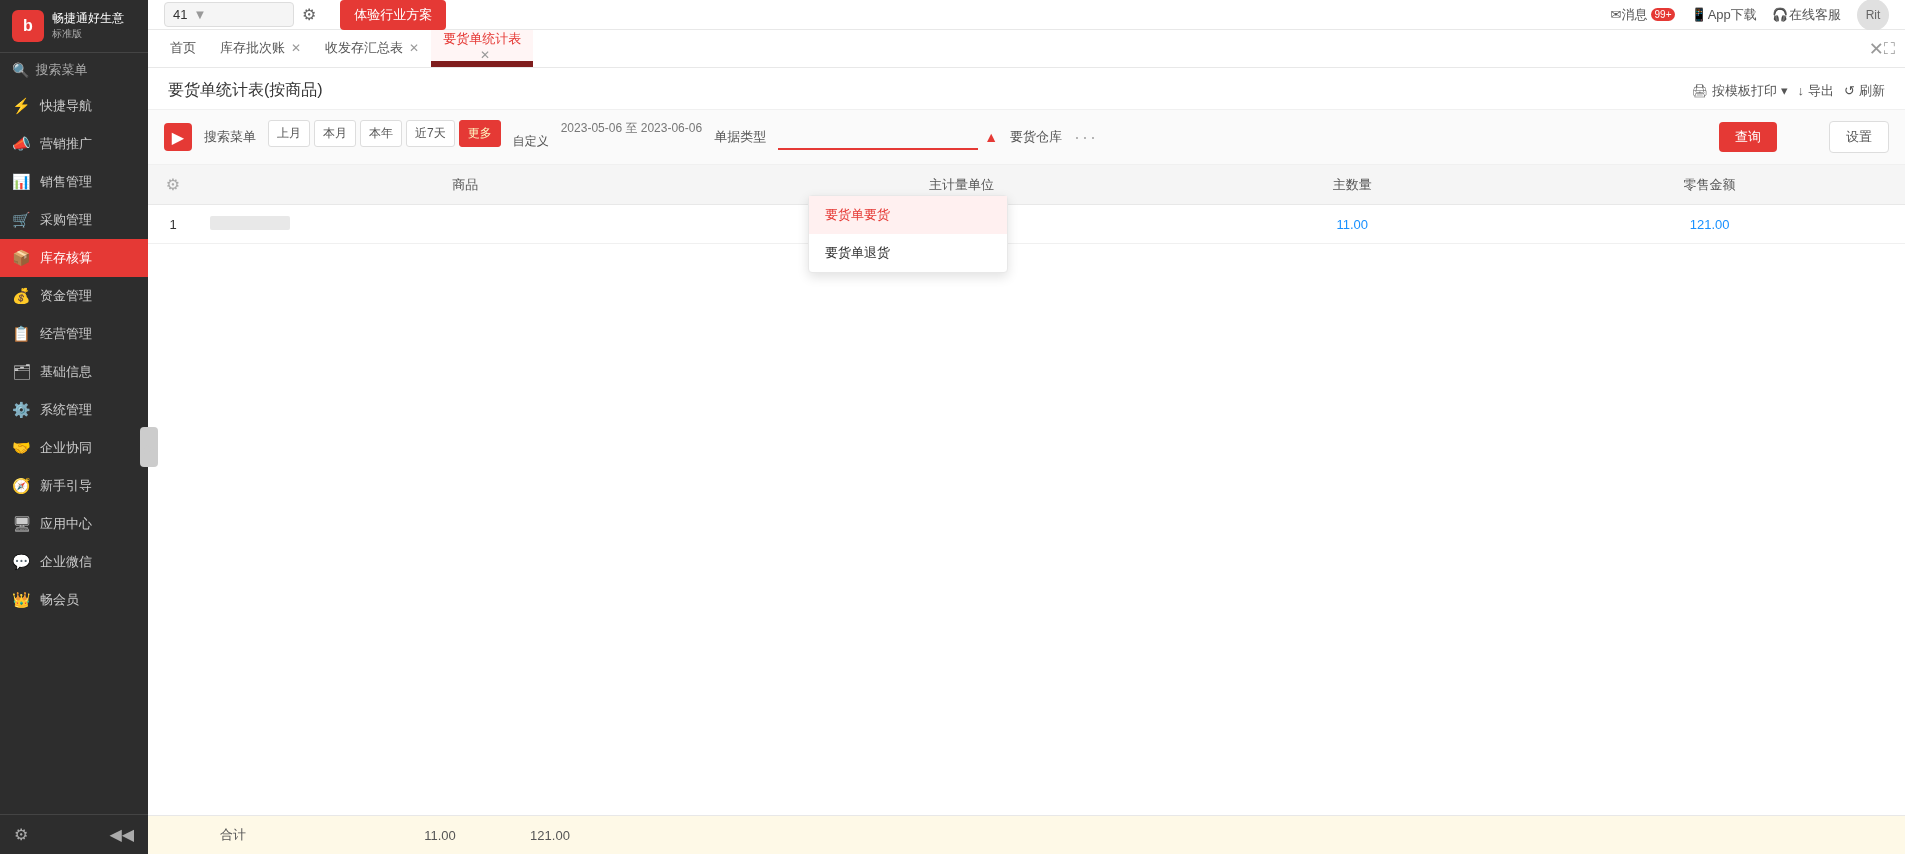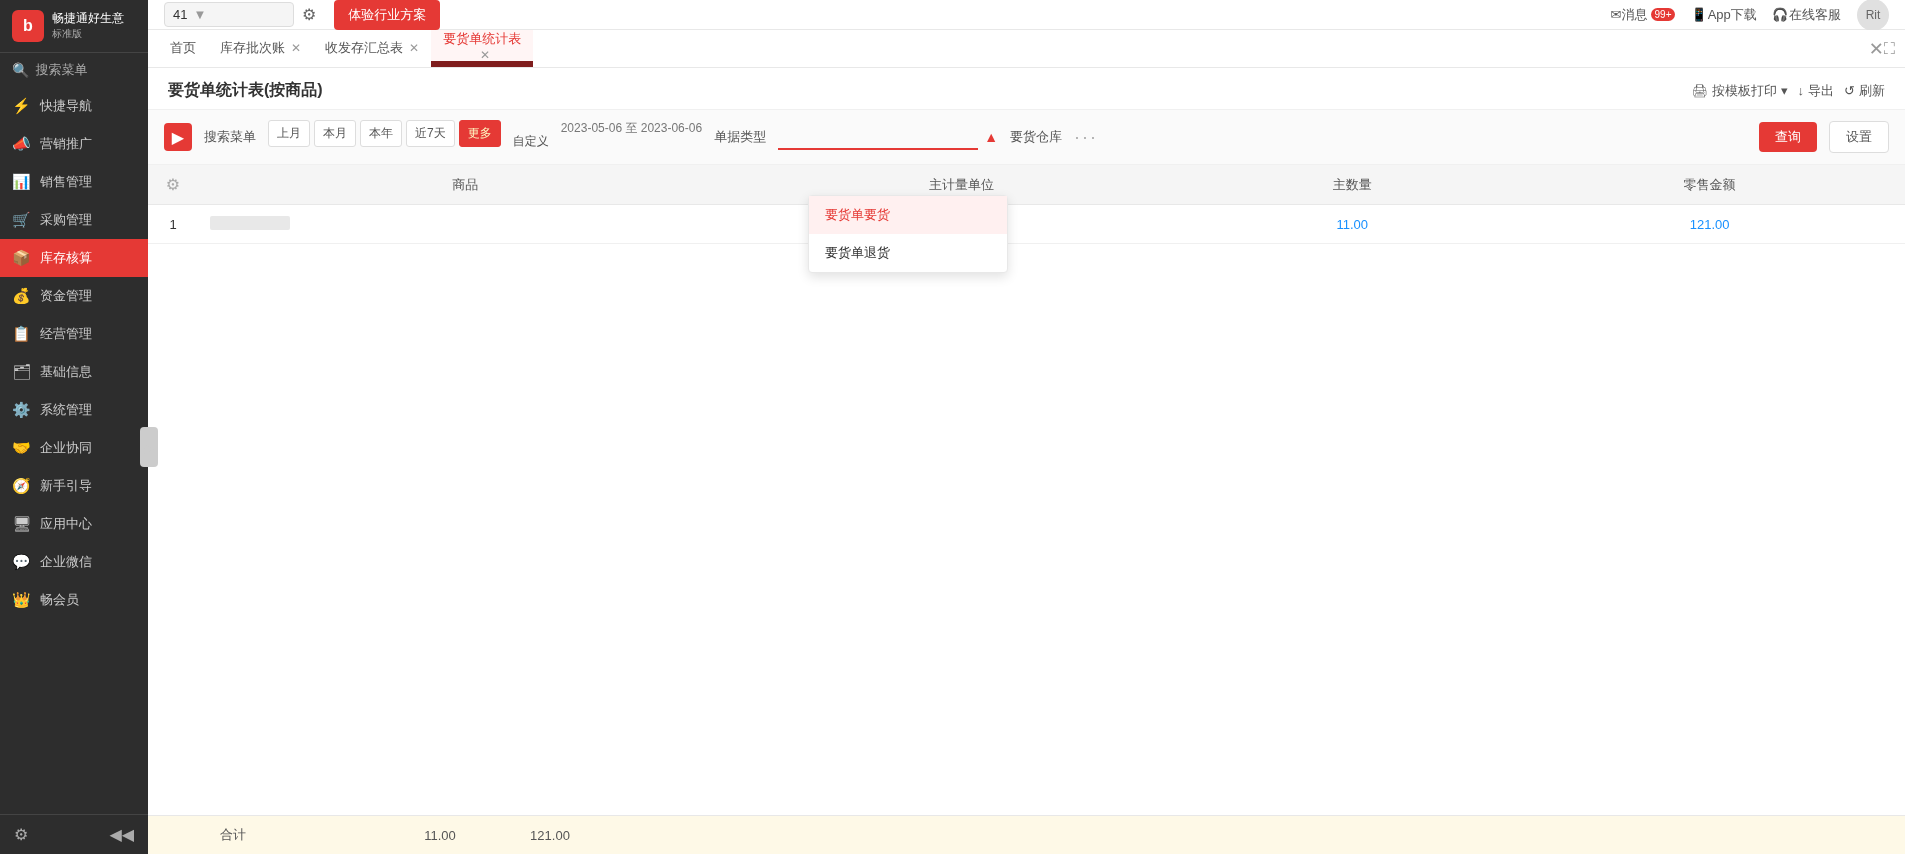--- a/index.html
+++ b/index.html
@@ -115,21 +115,21 @@
       border-radius: 4px;
       padding: 4px 8px;
       cursor: pointer;
       min-width: 130px;
       font-size: 13px;
       color: #333;
     }
     .topbar-store-select .chevron { margin-left: 6px; color: #999; }
     .topbar-gear { margin-left: 8px; color: #666; cursor: pointer; font-size: 16px; }
     .topbar-trial-btn {
-      margin-left: 18px;
+      margin-left: 24px;
       background: #e53935;
       color: #fff;
       border: none;
       border-radius: 4px;
       padding: 6px 14px;
       cursor: pointer;
       font-size: 13px;
     }
     .topbar-right {
       display: flex;
@@ -204,21 +204,21 @@
 
     
     .page-header {
       display: flex;
       align-items: center;
       justify-content: space-between;
       padding: 12px 20px 8px 20px;
       border-bottom: 1px solid #f0f0f0;
       flex-shrink: 0;
     }
-    .page-title { font-size: 16px; font-weight: bold; color: #333; }
+    .page-title { font-size: 16px; font-weight: normal; color: #333; }
     .page-header-actions { display: flex; align-items: center; gap: 10px; }
     .page-action-btn {
       display: flex;
       align-items: center;
       gap: 4px;
       color: #555;
       cursor: pointer;
       font-size: 13px;
     }
 
@@ -314,20 +314,21 @@
       margin-left: auto;
     }
     .filter-settings-btn {
       background: #fff;
       color: #555;
       border: 1px solid #ddd;
       border-radius: 4px;
       padding: 6px 16px;
       cursor: pointer;
       font-size: 13px;
+      margin-left: 40px;
     }
 
     
     .dropdown-overlay {
       position: absolute;
       top: 85px;
       left: 660px;
       z-index: 100;
       background: #fff;
       border: 1px solid #e8e8e8;

